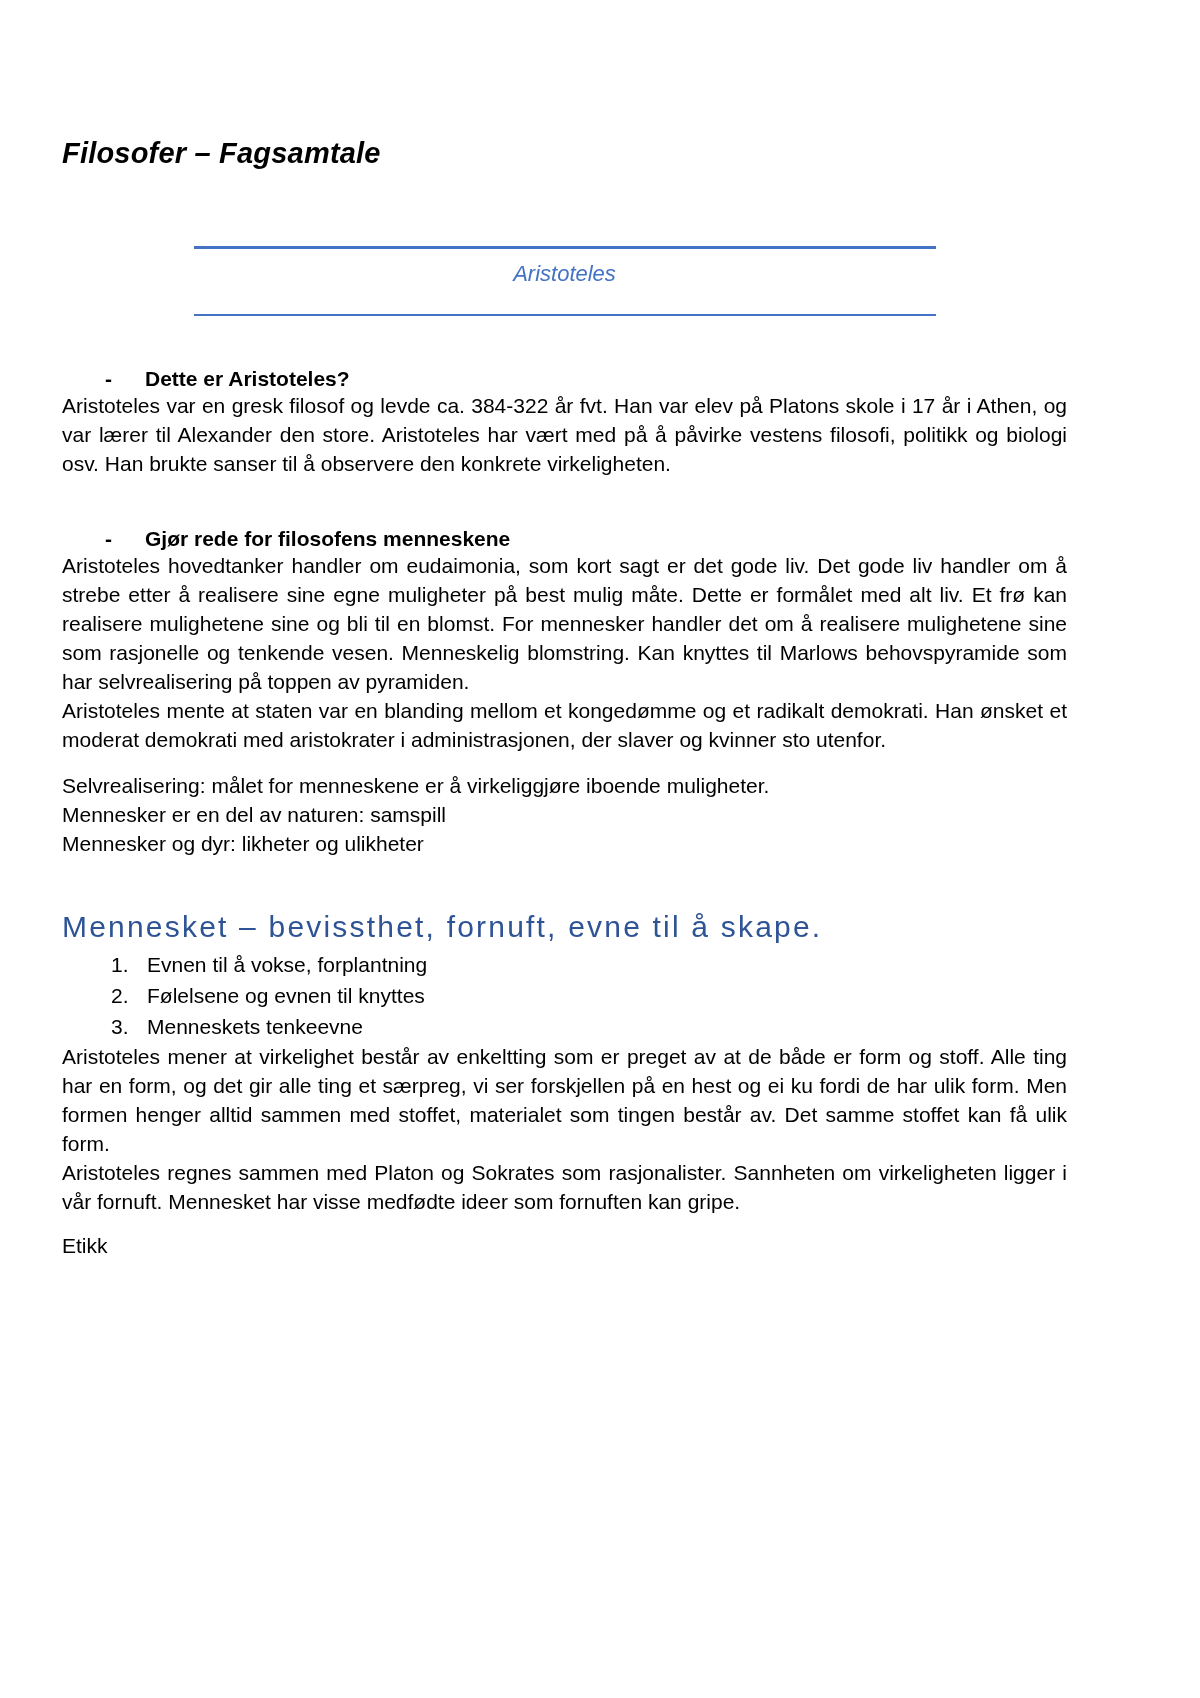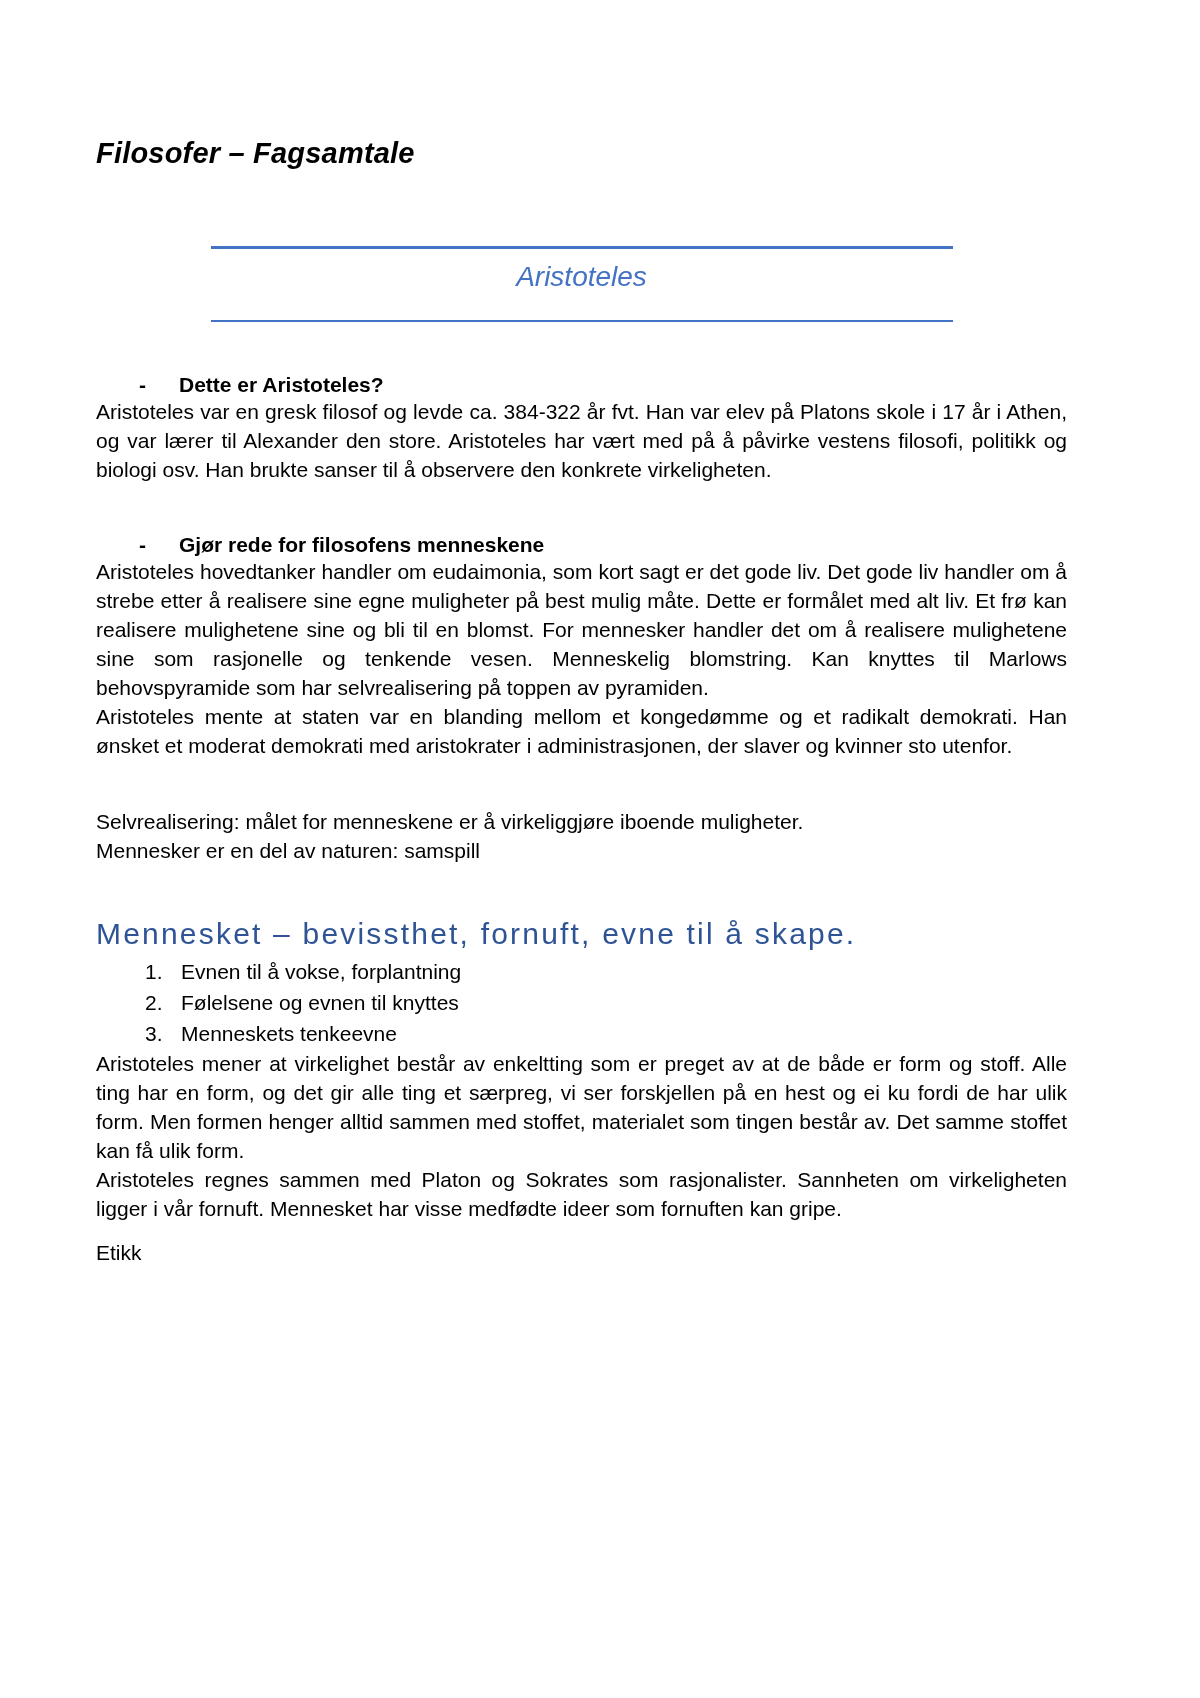--- a/index.html
+++ b/index.html
@@ -11,41 +11,41 @@
     width: 1200px;
     height: 1698px;
     overflow: hidden;
     font-family: "Liberation Sans", sans-serif;
     color: #000000;
   }
   .page {
     box-sizing: border-box;
     width: 1200px;
     height: 1196px;
-    padding: 137px 133px 0 96px;
+    padding: 137px 133px 0 62px;
   }
   .title {
     margin: 0;
     font-style: italic;
     font-weight: bold;
     font-size: 29px;
     line-height: 1.15;
     letter-spacing: 0.2px;
   }
   .banner {
     width: 742px;
     margin: 76px auto 0 auto;
     border-top: 3px solid var(--accent);
     border-bottom: 2px solid var(--accent);
     padding: 12px 0 27px 0;
     text-align: center;
   }
   .banner-text {
     font-style: italic;
-    font-size: 28px;
+    font-size: 22px;
     color: var(--accent);
   }
   .q {
     display: flex;
     font-weight: bold;
     font-size: 21px;
     line-height: 25px;
     padding-left: 43px;
   }
   .q .dash { display: inline-block; width: 40px; }
@@ -53,21 +53,21 @@
   .q2 { margin-top: 48px; }
   p.body {
     margin: 0;
     font-size: 21px;
     line-height: 29px;
   }
   .just { text-align: justify; text-align-last: left; }
   .p1 { margin-top: 40px; }
   .p2 { margin-top: 43px; }
   .p3 { margin-top: 26px; }
-  .notes { margin-top: 47px; }
+  .notes { margin-top: 17px; }
   .notes .note-line {
     font-size: 21px;
     line-height: 29px;
   }
   .h2 {
     margin: 53px 0 0 0;
     font-weight: 400;
     font-size: 30px;
     line-height: 32px;
     letter-spacing: 2.2px;
@@ -112,20 +112,21 @@
     <span>Gjør rede for filosofens menneskene</span>
   </div>
 
   <p class="body just p2">Aristoteles hovedtanker handler om eudaimonia, som kort sagt er det gode liv. Det gode liv handler om å strebe etter å realisere sine egne muligheter på best mulig måte. Dette er formålet med alt liv. Et frø kan realisere mulighetene sine og bli til en blomst. For mennesker handler det om å realisere mulighetene sine som rasjonelle og tenkende vesen. Menneskelig blomstring. Kan knyttes til Marlows behovspyramide som har selvrealisering på toppen av pyramiden.</p>
 
   <p class="body just p3">Aristoteles mente at staten var en blanding mellom et kongedømme og et radikalt demokrati. Han ønsket et moderat demokrati med aristokrater i administrasjonen, der slaver og kvinner sto utenfor.</p>
 
   <div class="notes">
     <div class="note-line">Selvrealisering: målet for menneskene er å virkeliggjøre iboende muligheter.</div>
     <div class="note-line">Mennesker er en del av naturen: samspill</div>
+    <div class="note-line">Mennesker og dyr: likheter og ulikheter</div>
   </div>
 
   <h2 class="h2">Mennesket – bevissthet, fornuft, evne til å skape.</h2>
 
   <div class="numlist">
     <div class="numrow">
       <span class="num">1.</span>
       <span>Evnen til å vokse, forplantning</span>
     </div>
     <div class="numrow">

